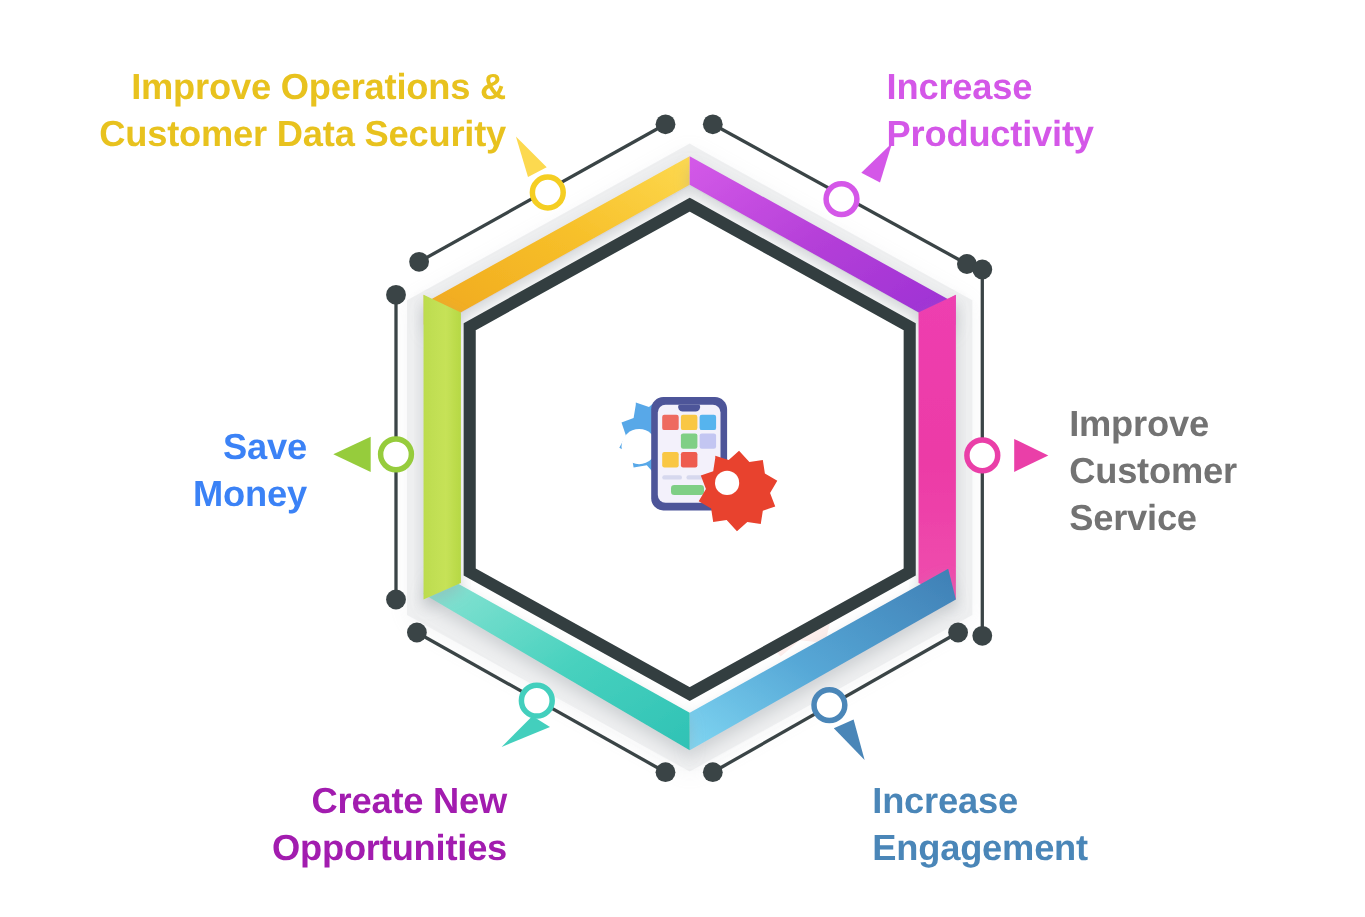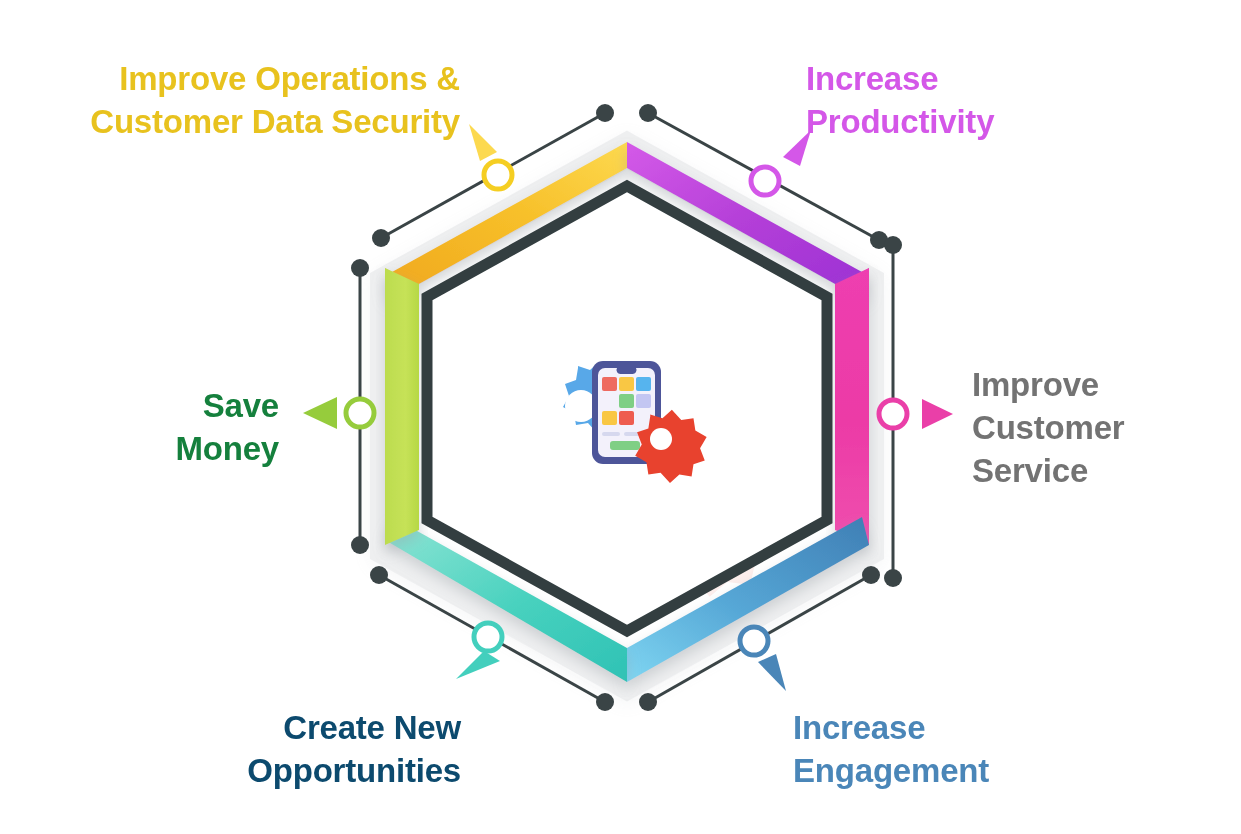--- a/index.html
+++ b/index.html
@@ -212,19 +212,19 @@
   <div class="lbl l" style="left:806px;top:58px;width:300px;color:#d457e8;">Increase
 Productivity</div>
 
   <div class="lbl l" style="left:972px;top:364px;width:250px;color:#737373;">Improve
 Customer
 Service</div>
 
   <div class="lbl l" style="left:793px;top:707px;width:300px;color:#4a86b8;">Increase
 Engagement</div>
 
-  <div class="lbl r" style="left:160px;top:707px;width:301px;color:#0c4a6e;">Create New
+  <div class="lbl r" style="left:160px;top:707px;width:301px;color:#a21caf;">Create New
 Opportunities</div>
 
-  <div class="lbl r" style="left:30px;top:385px;width:249px;color:#15803d;">Save
+  <div class="lbl r" style="left:30px;top:385px;width:249px;color:#3b82f6;">Save
 Money</div>
 
 </div>
 
 </body></html>

